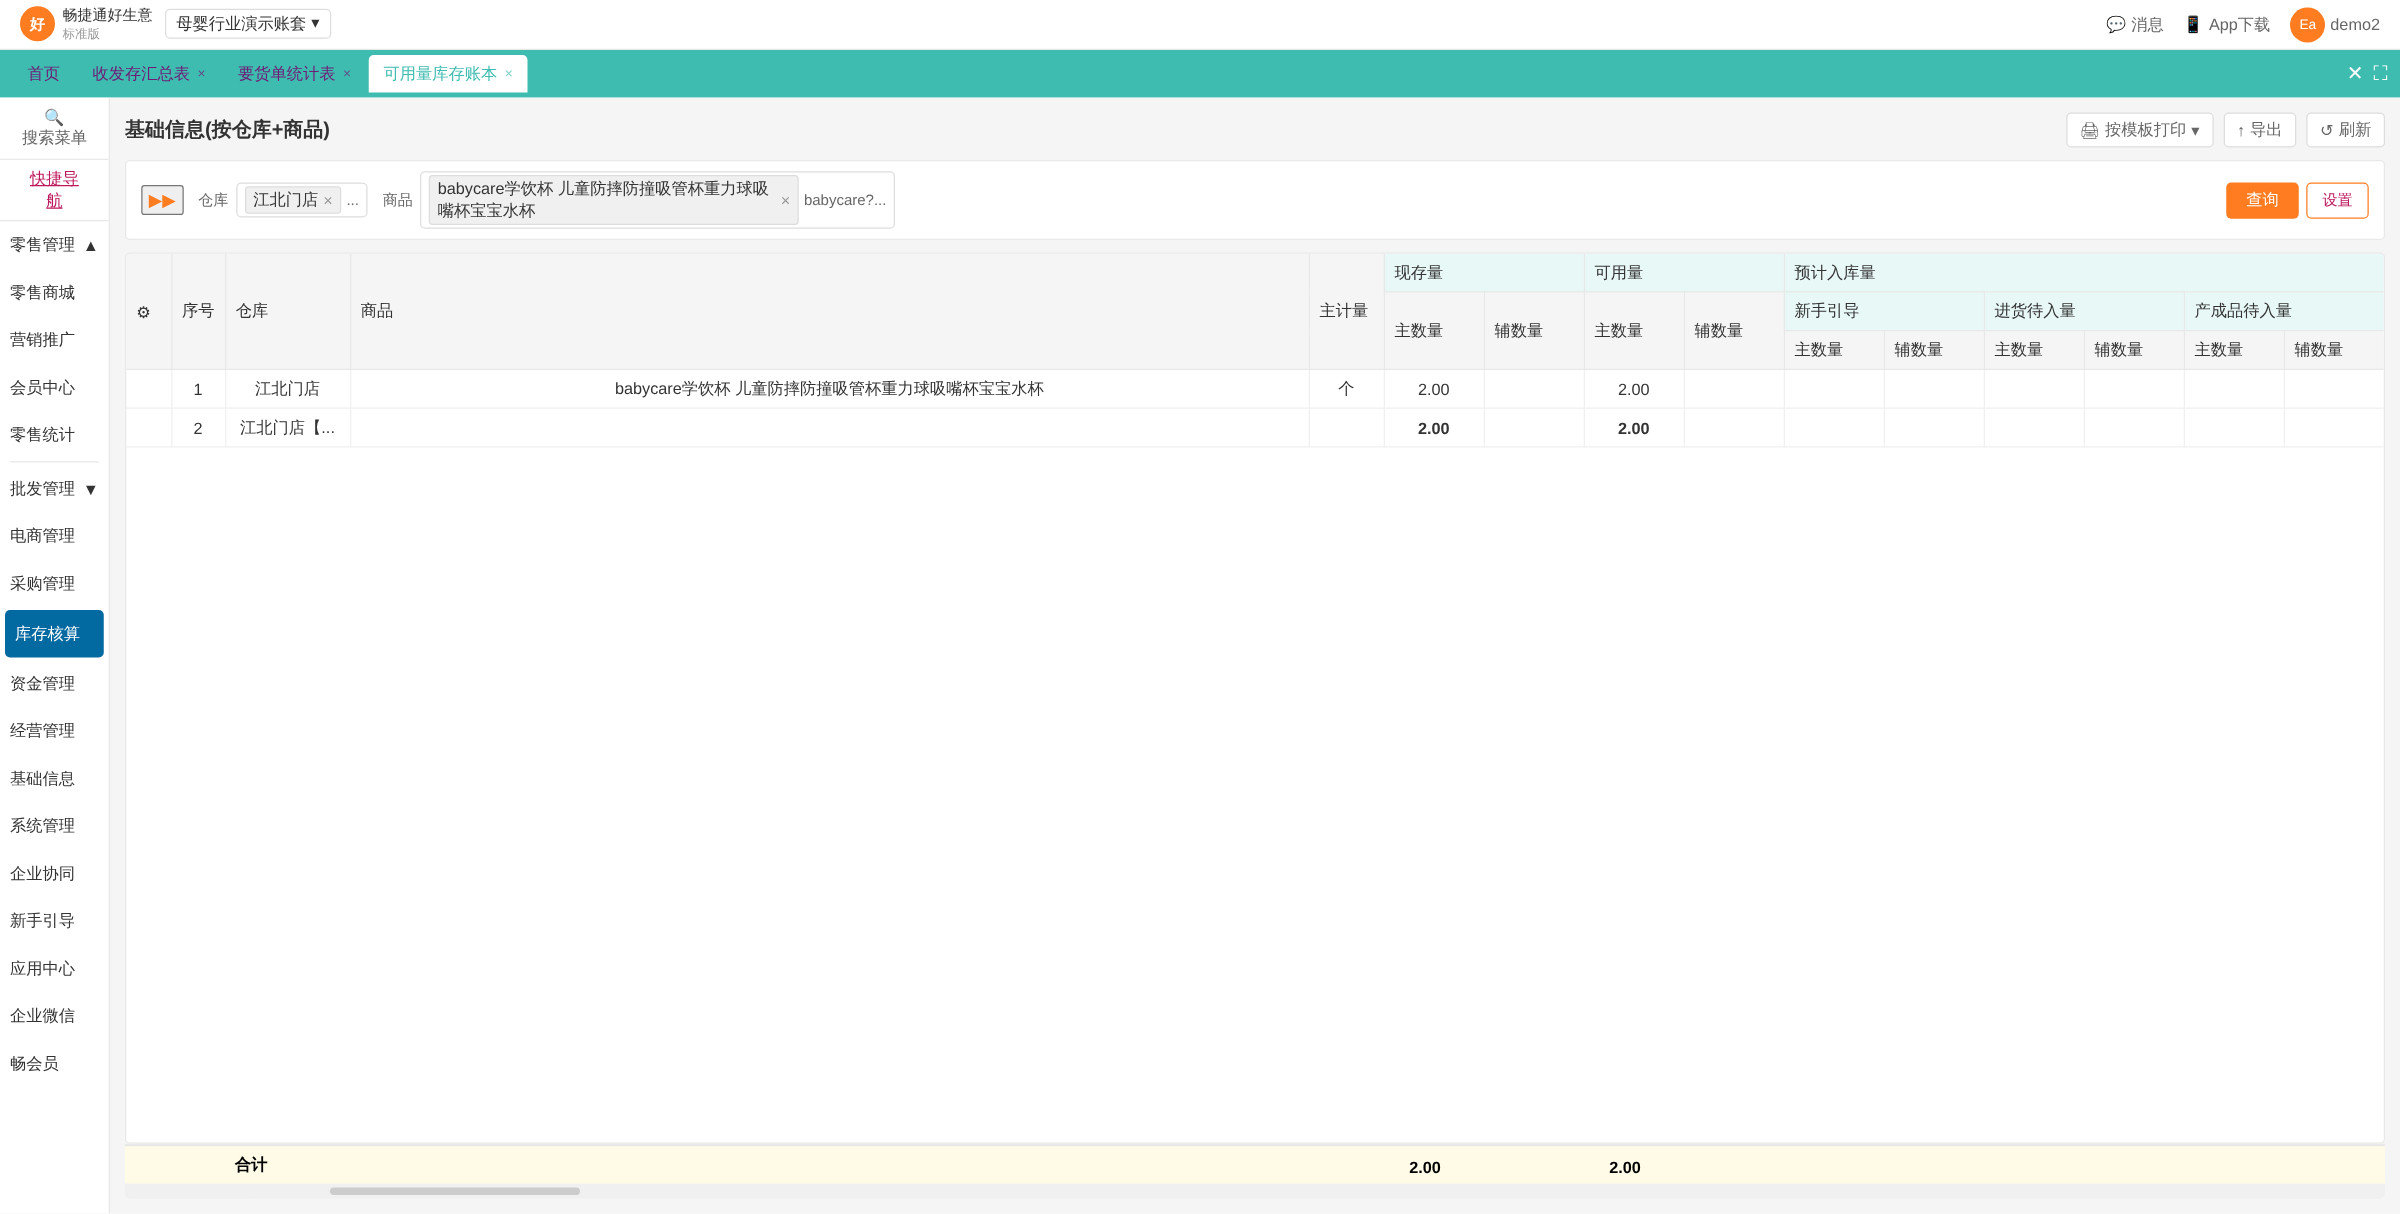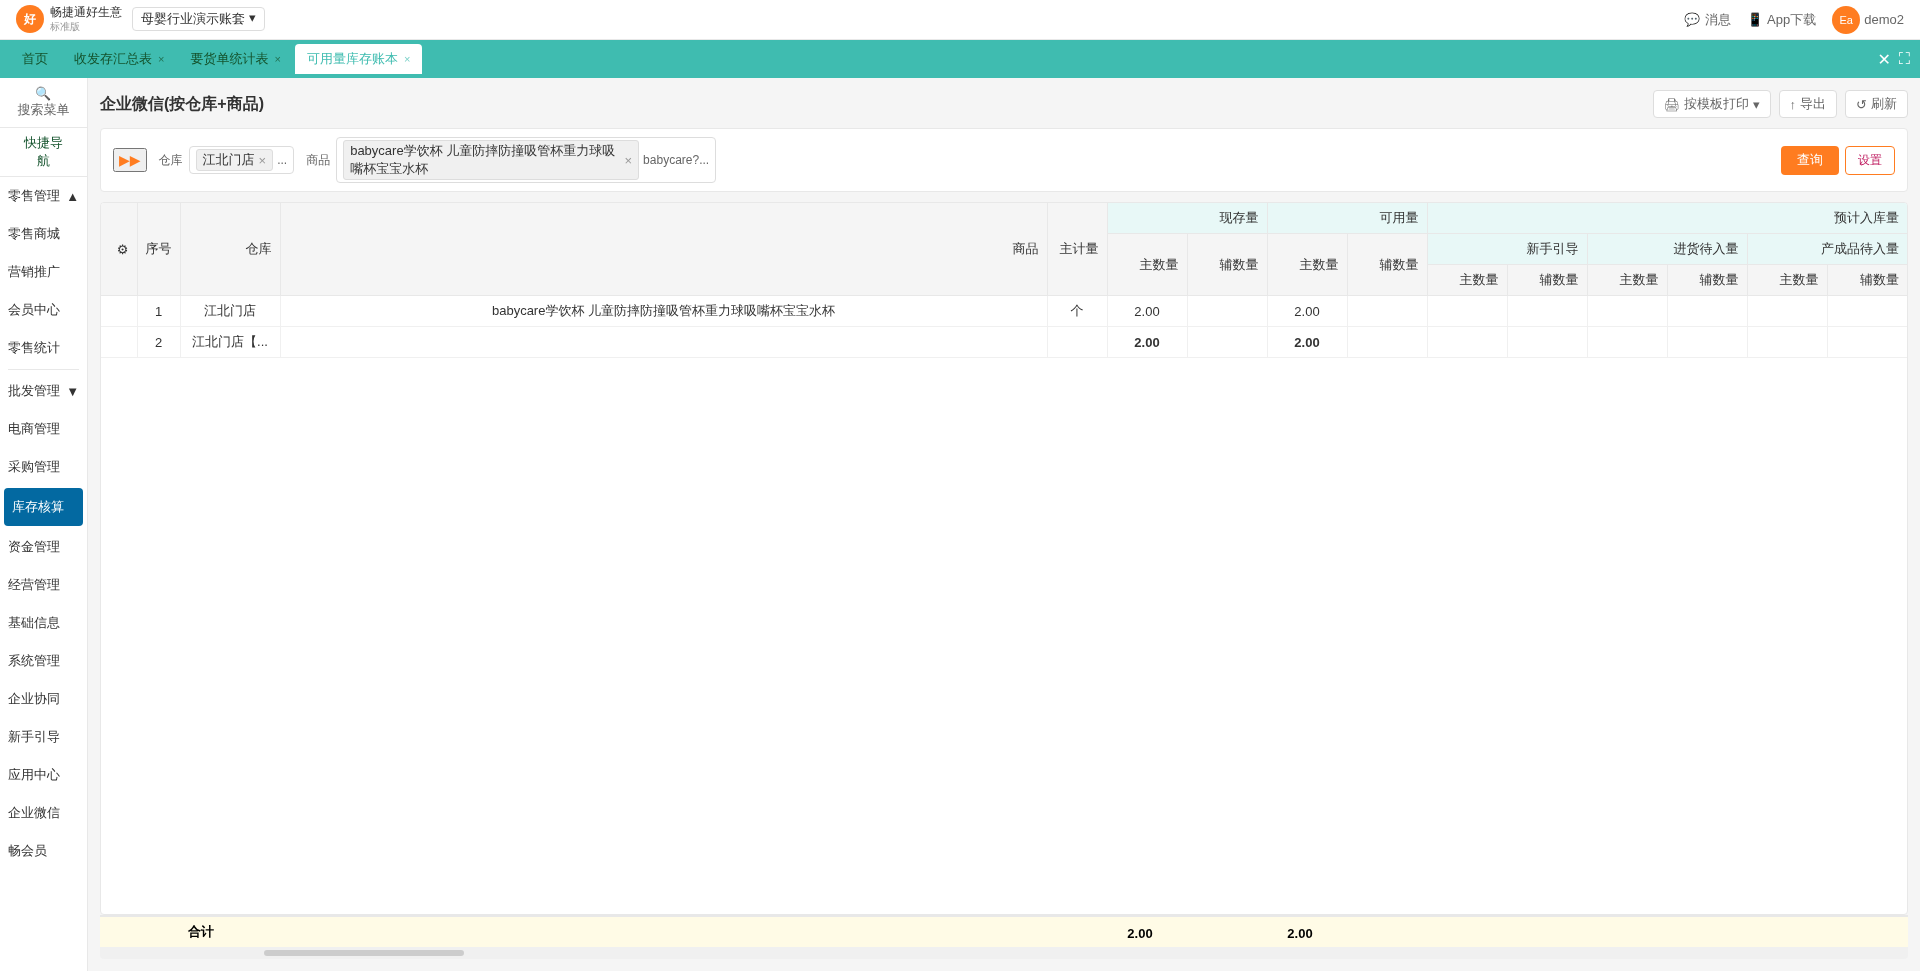--- a/index.html
+++ b/index.html
@@ -36,21 +36,21 @@
       gap: 2px;
       flex-shrink: 0;
     }
     .nav-tab {
       height: 30px;
       padding: 0 12px;
       display: flex;
       align-items: center;
       gap: 6px;
       cursor: pointer;
-      color: #14532d;
+      color: #701a75;
       font-size: 13px;
       border-radius: 4px 4px 0 0;
       white-space: nowrap;
     }
     .nav-tab.active { background: #fff; color: #3fbcb0; border-radius: 4px 4px 0 0; }
     .nav-tab .close-x { font-size: 11px; color: inherit; opacity: 0.7; cursor: pointer; }
     .nav-tab.active .close-x { color: #3fbcb0; }
     .nav-spacer { flex: 1; }
     .nav-window-controls { display: flex; gap: 8px; align-items: center; }
     .win-btn { color: #fff; cursor: pointer; font-size: 16px; }
@@ -74,22 +74,23 @@
       text-align: center;
       cursor: pointer;
       color: #666;
       font-size: 12px;
     }
     .sidebar-nav {
       padding: 6px 20px;
       border-bottom: 1px solid #e8e8e8;
       text-align: center;
       cursor: pointer;
-      color: #14532d;
+      color: #be185d;
       font-size: 12px;
+      text-decoration: underline;
     }
     .sidebar-item {
       padding: 10px 4px;
       text-align: center;
       cursor: pointer;
       color: #333;
       font-size: 12px;
       display: flex;
       align-items: center;
       justify-content: space-between;
@@ -148,21 +149,21 @@
       padding: 5px 12px; cursor: pointer; font-size: 12px;
     }
 
     
     .table-wrapper {
       flex: 1; overflow: auto; background: #fff; border: 1px solid #e8e8e8; border-radius: 4px;
     }
     table { width: 100%; border-collapse: collapse; font-size: 12px; }
     thead tr th {
       background: #f5f5f5; border-bottom: 1px solid #e8e8e8; border-right: 1px solid #e8e8e8;
-      padding: 6px 8px; text-align: right; color: #333; font-weight: normal; white-space: nowrap;
+      padding: 6px 8px; text-align: left; color: #333; font-weight: normal; white-space: nowrap;
     }
     thead tr th:last-child { border-right: none; }
     tbody tr td {
       border-bottom: 1px solid #f0f0f0; border-right: 1px solid #f0f0f0;
       padding: 6px 8px; text-align: center; color: #333;
     }
     tbody tr td:last-child { border-right: none; }
     .th-group { background: #e8f8f7; }
     .th-sub { background: #f5f5f5; }
 
@@ -309,21 +310,21 @@
       <span>企业微信</span>
     </div>
     <div class="sidebar-item">
       <span>畅会员</span>
     </div>
   </div>
 
   <div class="content-area">
 
     <div class="page-header">
-      <div class="page-title">企业微信(按仓库+商品)</div>
+      <div class="page-title">基础信息(按仓库+商品)</div>
       <div class="header-actions">
         <button class="header-btn">
           <span>🖨</span>
           <span>按模板打印</span>
           <span>▾</span>
         </button>
         <button class="header-btn">
           <span>↑</span>
           <span>导出</span>
         </button>

